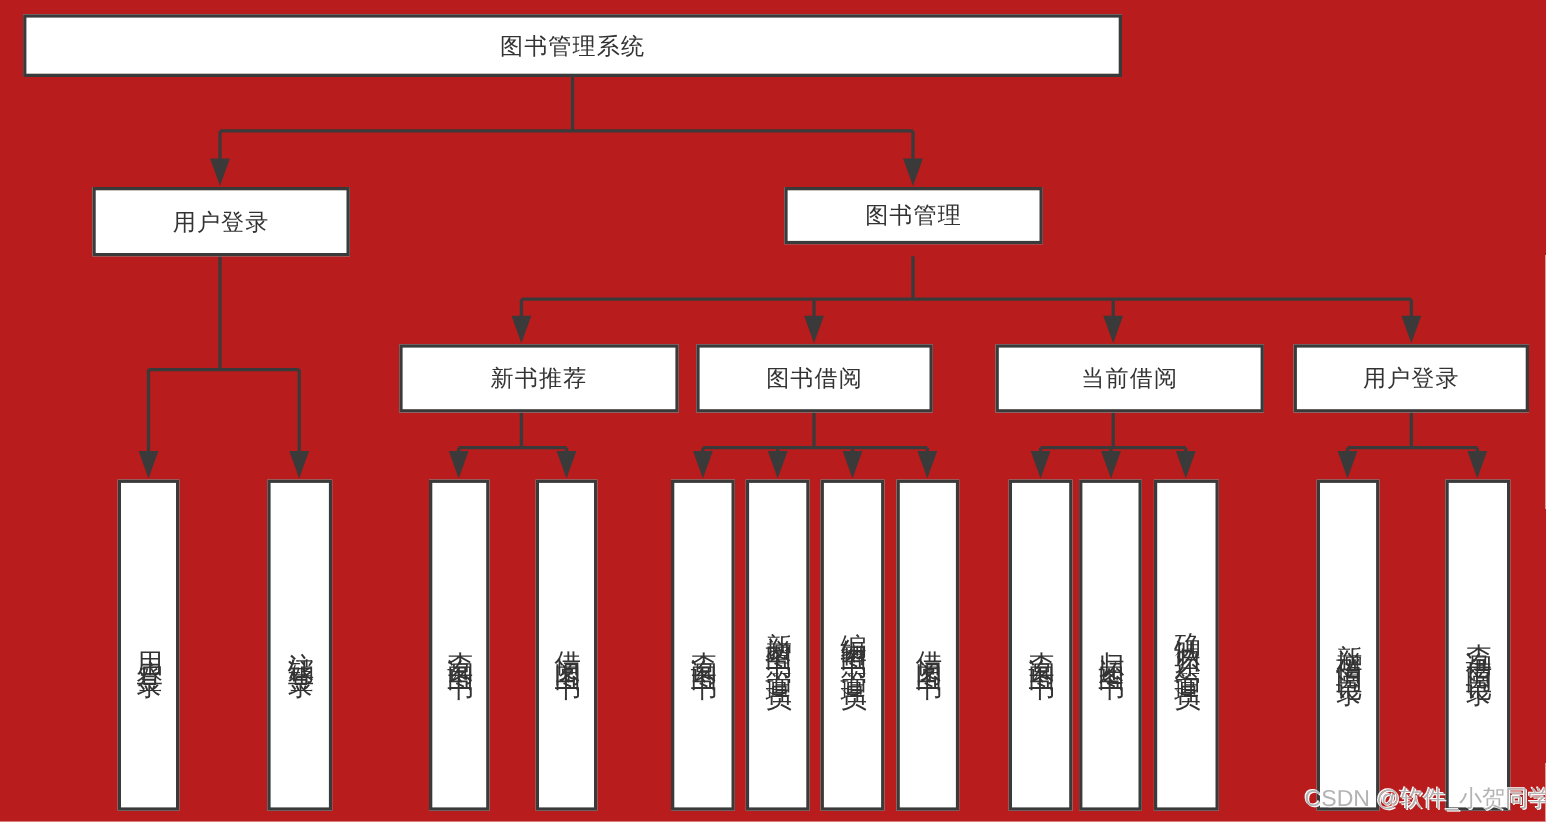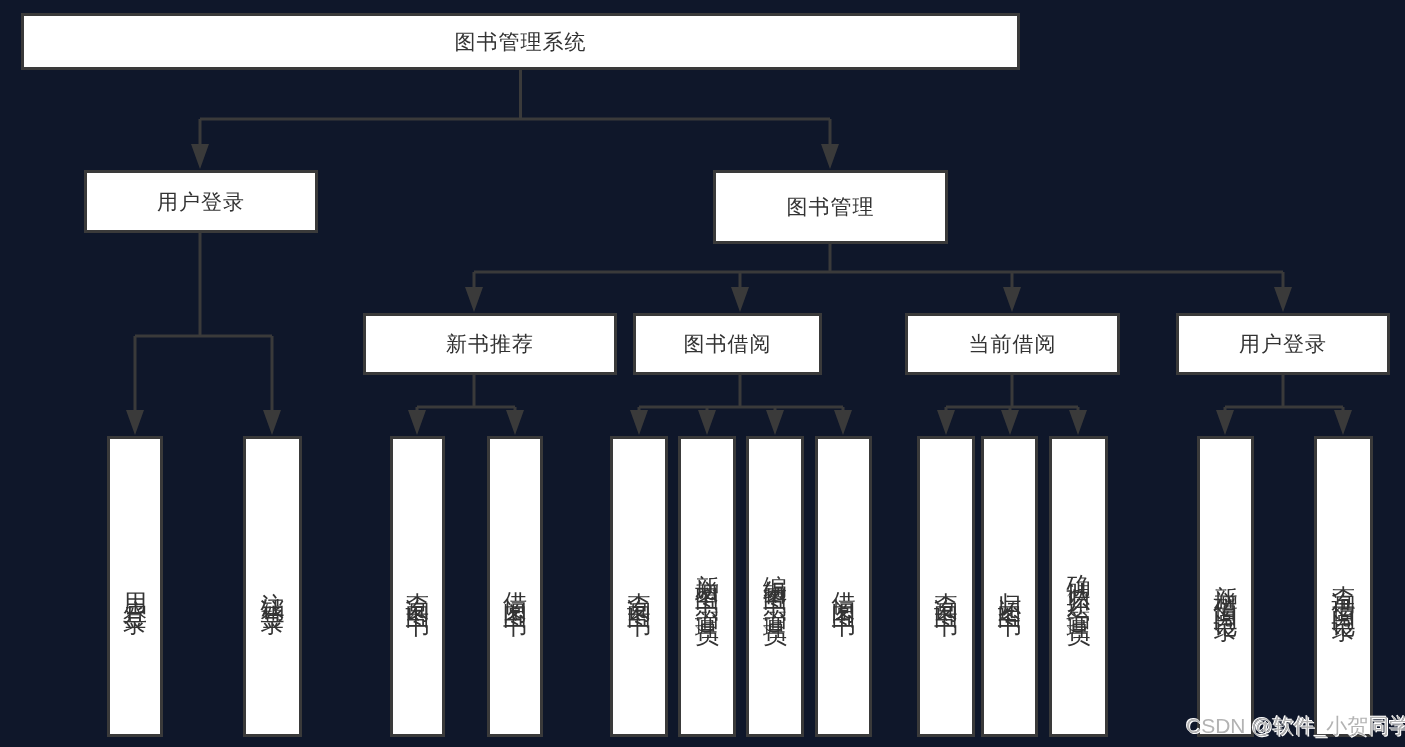--- a/index.html
+++ b/index.html
@@ -1,20 +1,20 @@
 <!DOCTYPE html>
 <html><head>
 <meta charset="utf-8">
 <style>
   html, body { margin: 0; padding: 0; background: #ffffff; }
   .stage {
     position: relative;
     width: 1405px;
     height: 747px;
-    background: #0f172a;
+    background: #b91c1c;
     overflow: hidden;
     font-family: "Liberation Sans", "DejaVu Sans", sans-serif;
   }
   .connectors {
     position: absolute;
     left: 0; top: 0;
     width: 1405px; height: 747px;
   }
   .hbox {
     position: absolute;
@@ -98,31 +98,31 @@
     </g>
   </svg>
 
   <div class="hbox" style="left:21px; top:13px; width:999px; height:57px">
     <span>图书管理系统</span>
   </div>
 
   <div class="hbox" style="left:84px; top:170px; width:234px; height:63px">
     <span>用户登录</span>
   </div>
-  <div class="hbox" style="left:713px; top:170px; width:235px; height:74px">
+  <div class="hbox" style="left:713px; top:170px; width:235px; height:52px">
     <span>图书管理</span>
   </div>
 
   <div class="hbox" style="left:363px; top:313px; width:254px; height:62px">
     <span>新书推荐</span>
   </div>
-  <div class="hbox" style="left:633px; top:313px; width:189px; height:62px">
+  <div class="hbox" style="left:633px; top:313px; width:215px; height:62px">
     <span>图书借阅</span>
   </div>
-  <div class="hbox" style="left:905px; top:313px; width:215px; height:62px">
+  <div class="hbox" style="left:905px; top:313px; width:244px; height:62px">
     <span>当前借阅</span>
   </div>
   <div class="hbox" style="left:1176px; top:313px; width:214px; height:62px">
     <span>用户登录</span>
   </div>
 
   <div class="leaf" style="left:107px; width:56px">
     <span>用户登录</span>
   </div>
   <div class="leaf" style="left:243px; width:59px">

